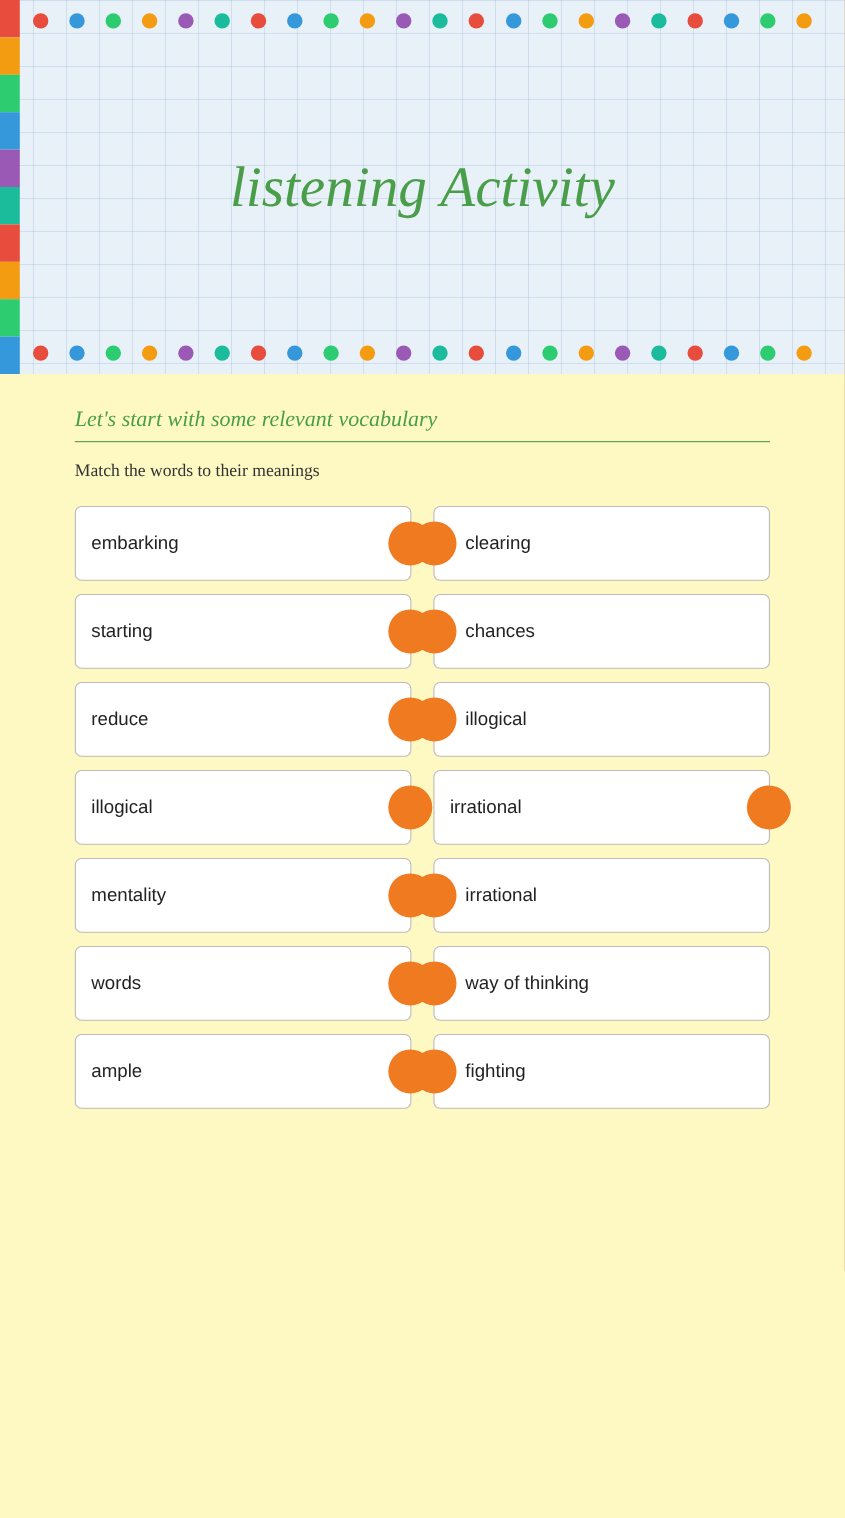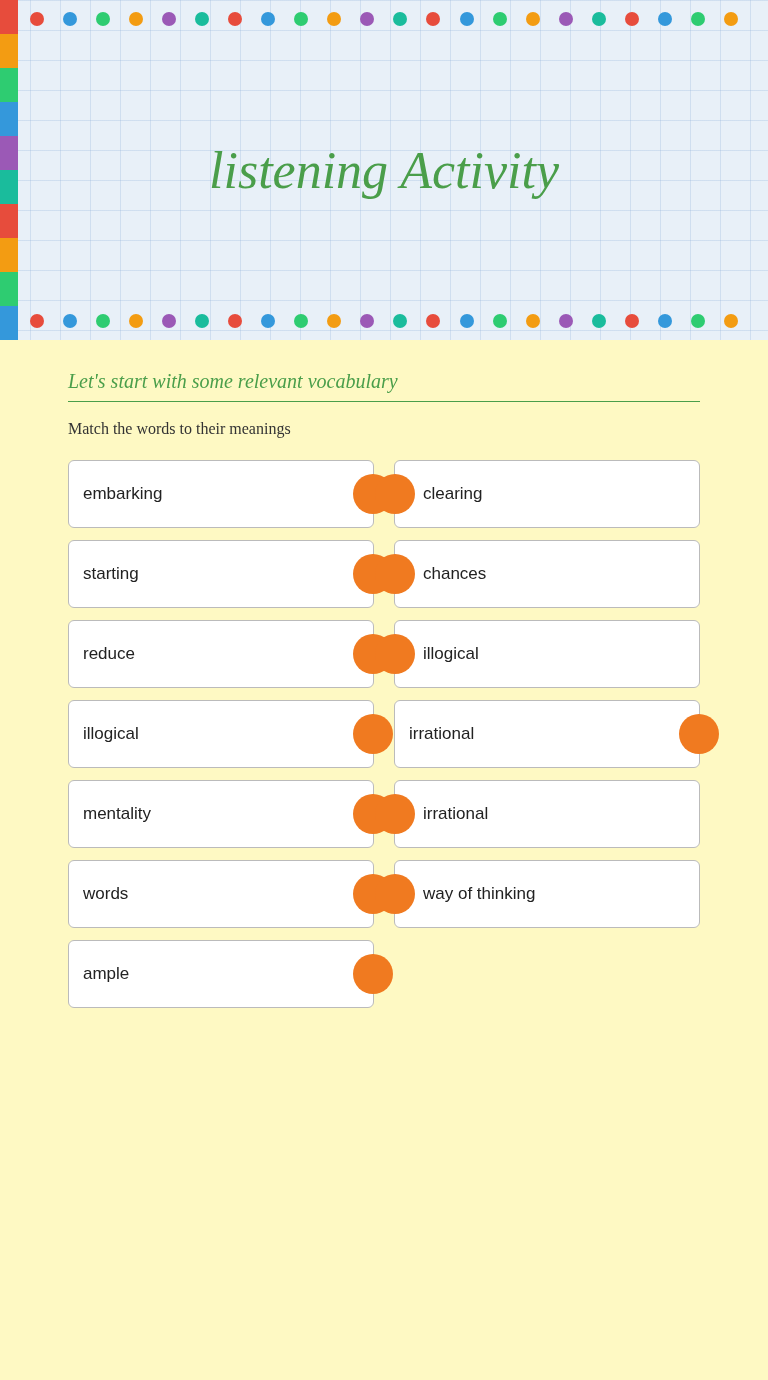--- a/index.html
+++ b/index.html
@@ -293,14 +293,18 @@
         <div class="connector-right"></div>
       </div>
       <div class="match-item right-item">
         <div class="connector-left"></div>
         <span class="word">way of thinking</span>
       </div>
       <div class="match-item left-item">
         <span class="word">ample</span>
         <div class="connector-right"></div>
       </div>
+      <div class="match-item right-item">
+        <div class="connector-left"></div>
+        <span class="word">fighting</span>
+      </div>
     </div>
 </div>
 
 </body></html>

